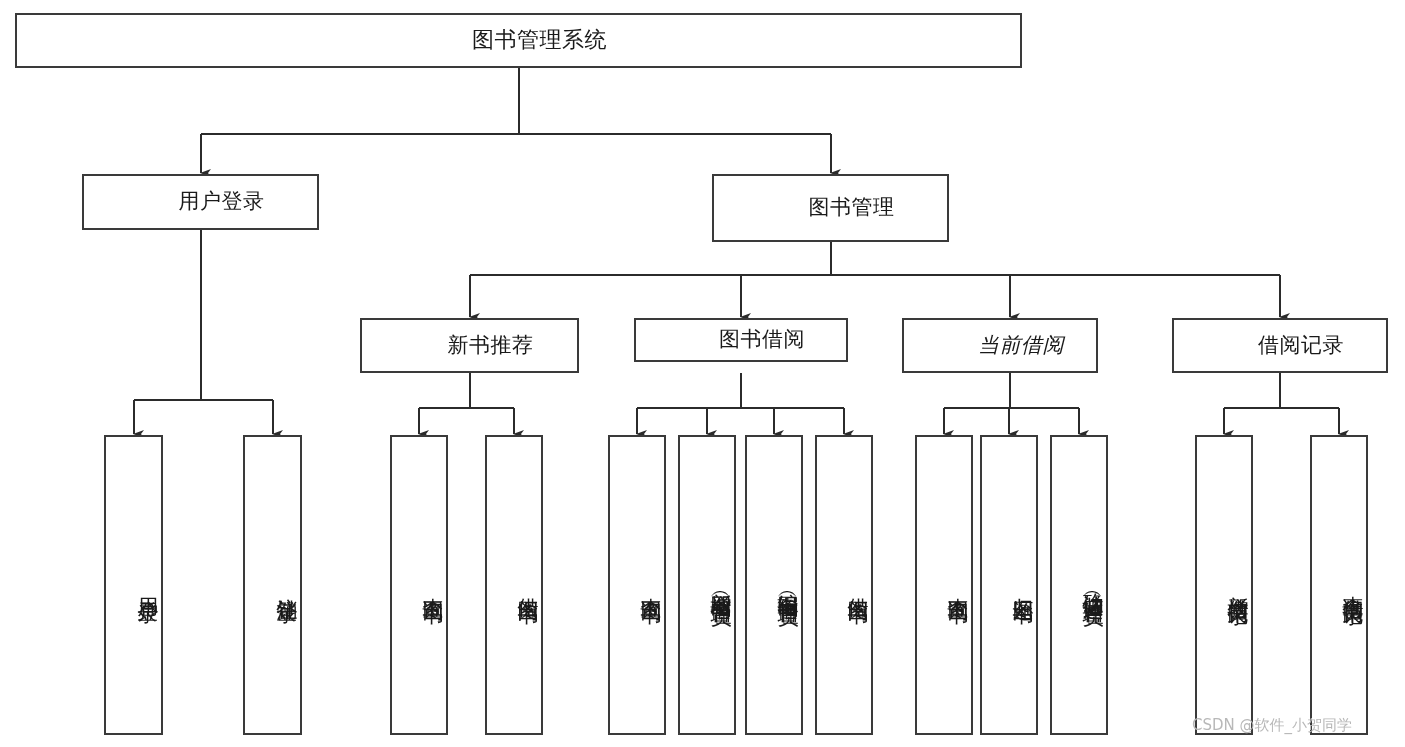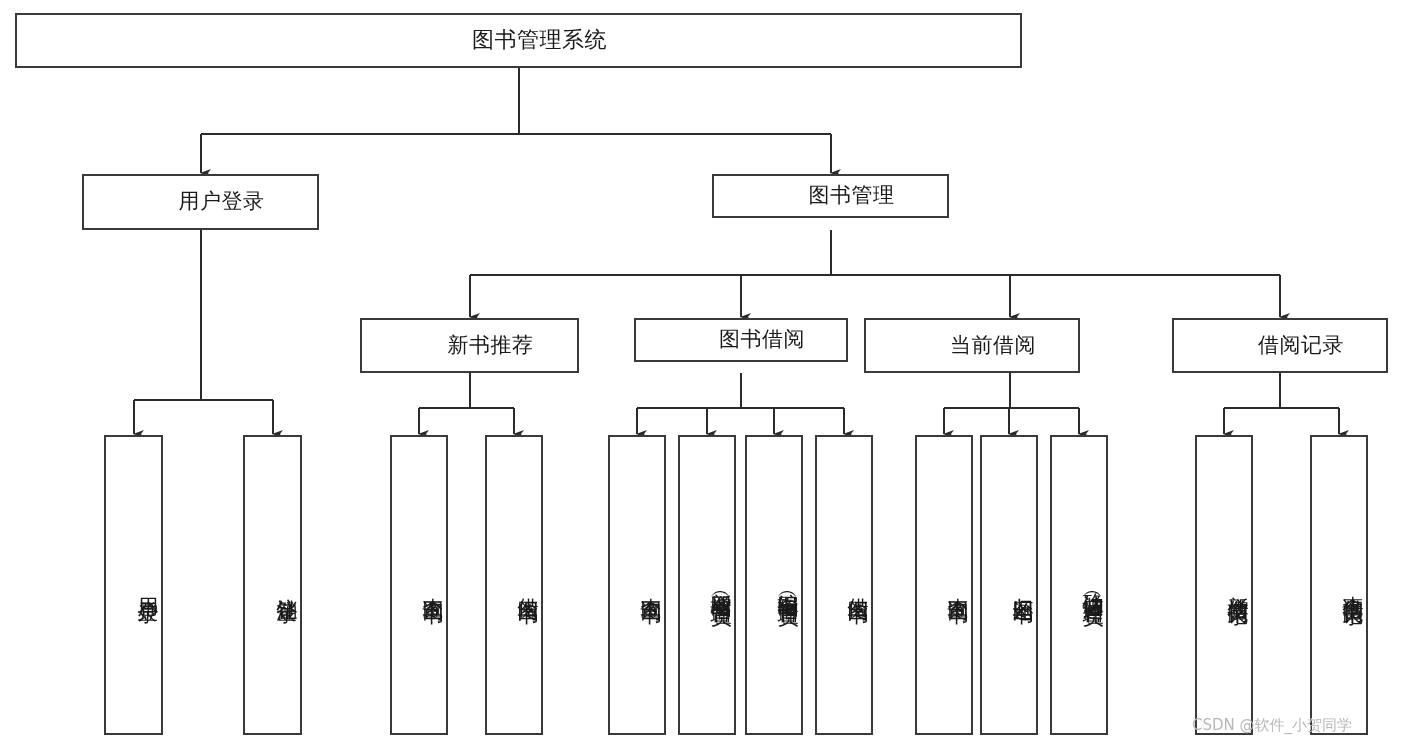--- a/index.html
+++ b/index.html
@@ -118,30 +118,30 @@
       </g>
   </svg>
 
   <div id="node-layer">
       <div class="node horiz root" id="node-root" style="left: 15px; top: 13px; width: 1007px; height: 55px;">
         <span class="hlabel">图书管理系统</span>
       </div>
       <div class="node horiz" id="node-login" style="left: 82px; top: 174px; width: 237px; height: 56px;">
         <span class="hlabel">用户登录</span>
       </div>
-      <div class="node horiz" id="node-bookmgmt" style="left: 712px; top: 174px; width: 237px; height: 44px;">
+      <div class="node horiz" id="node-bookmgmt" style="left: 712px; top: 174px; width: 237px; height: 68px;">
         <span class="hlabel">图书管理</span>
       </div>
       <div class="node horiz" id="node-newbook" style="left: 360px; top: 318px; width: 219px; height: 55px;">
         <span class="hlabel">新书推荐</span>
       </div>
       <div class="node horiz" id="node-borrow" style="left: 634px; top: 318px; width: 214px; height: 44px;">
         <span class="hlabel">图书借阅</span>
       </div>
-      <div class="node horiz" id="node-current" style="left: 864px; top: 318px; width: 216px; height: 55px;">
+      <div class="node horiz" id="node-current" style="left: 902px; top: 318px; width: 196px; height: 55px; font-style: italic;">
         <span class="hlabel">当前借阅</span>
       </div>
       <div class="node horiz" id="node-records" style="left: 1172px; top: 318px; width: 216px; height: 55px;">
         <span class="hlabel">借阅记录</span>
       </div>
       <div class="node vert" id="node-leaf-login-1" style="left: 104px; top: 435px; width: 59px; height: 300px;">
         <span class="vlabel">用户登录</span>
       </div>
       <div class="node vert" id="node-leaf-login-2" style="left: 243px; top: 435px; width: 59px; height: 300px;">
         <span class="vlabel">注销登录</span>

